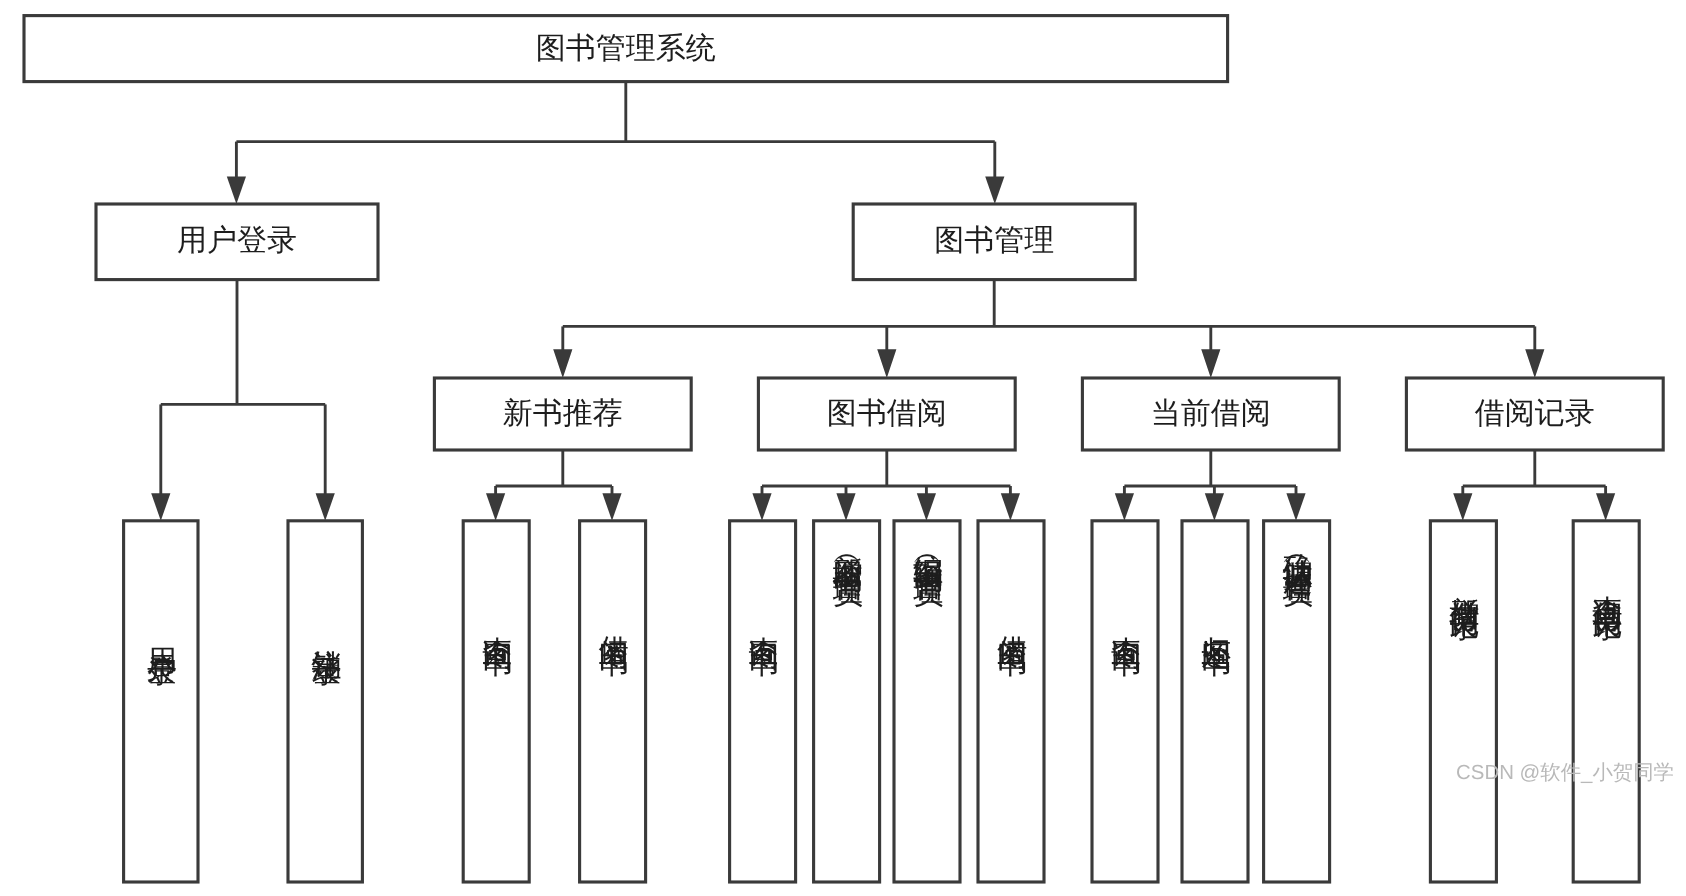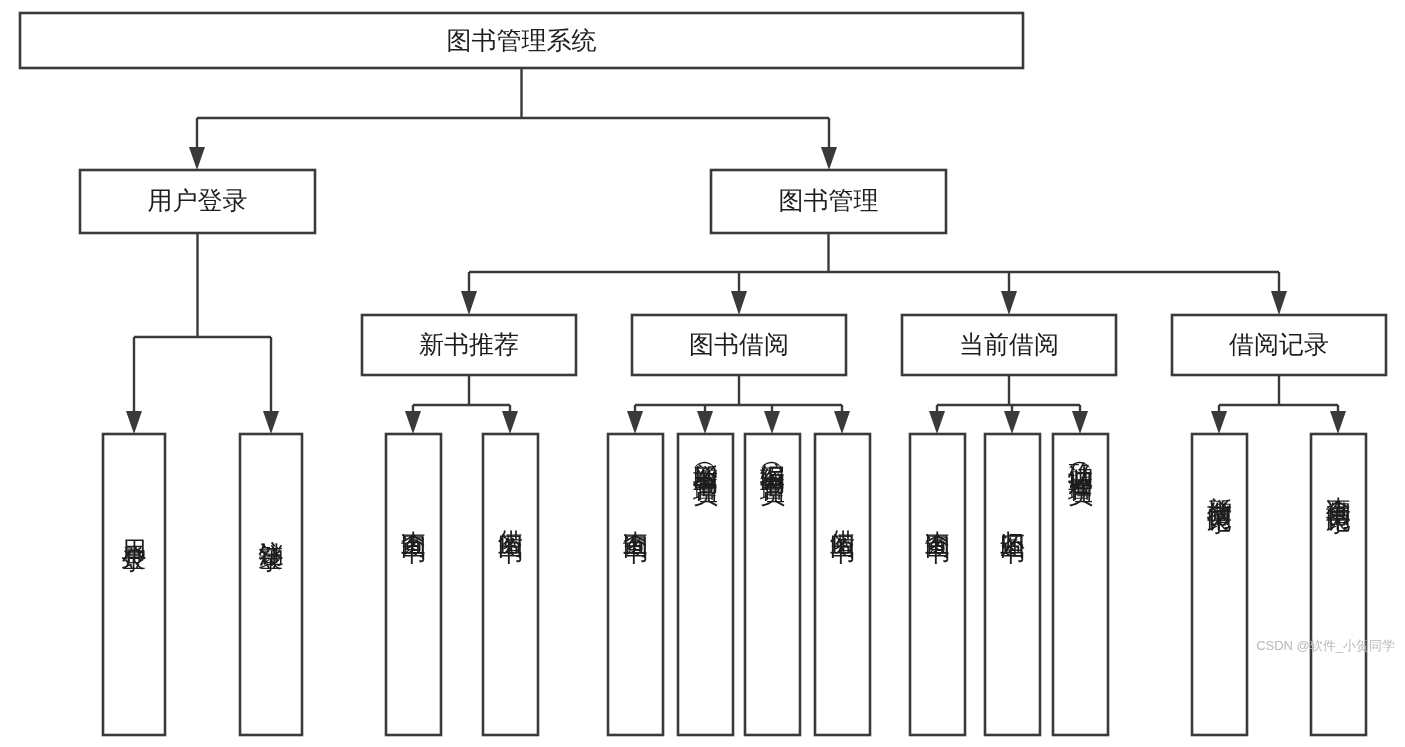--- a/index.html
+++ b/index.html
@@ -64,21 +64,21 @@
     display: flex;
     align-items: flex-start;
     justify-content: center;
     pointer-events: none;
   }
   .watermark {
     position: absolute;
     right: 10px;
     bottom: 4px;
     font-family: "Liberation Sans", "DejaVu Sans", sans-serif;
-    font-size: 13px;
+    font-size: 17px;
     color: #b9b9b9;
     white-space: nowrap;
     user-select: none;
   }
 </style>
 </head>
 <body>
 
 <div id="diagram-root">
 

